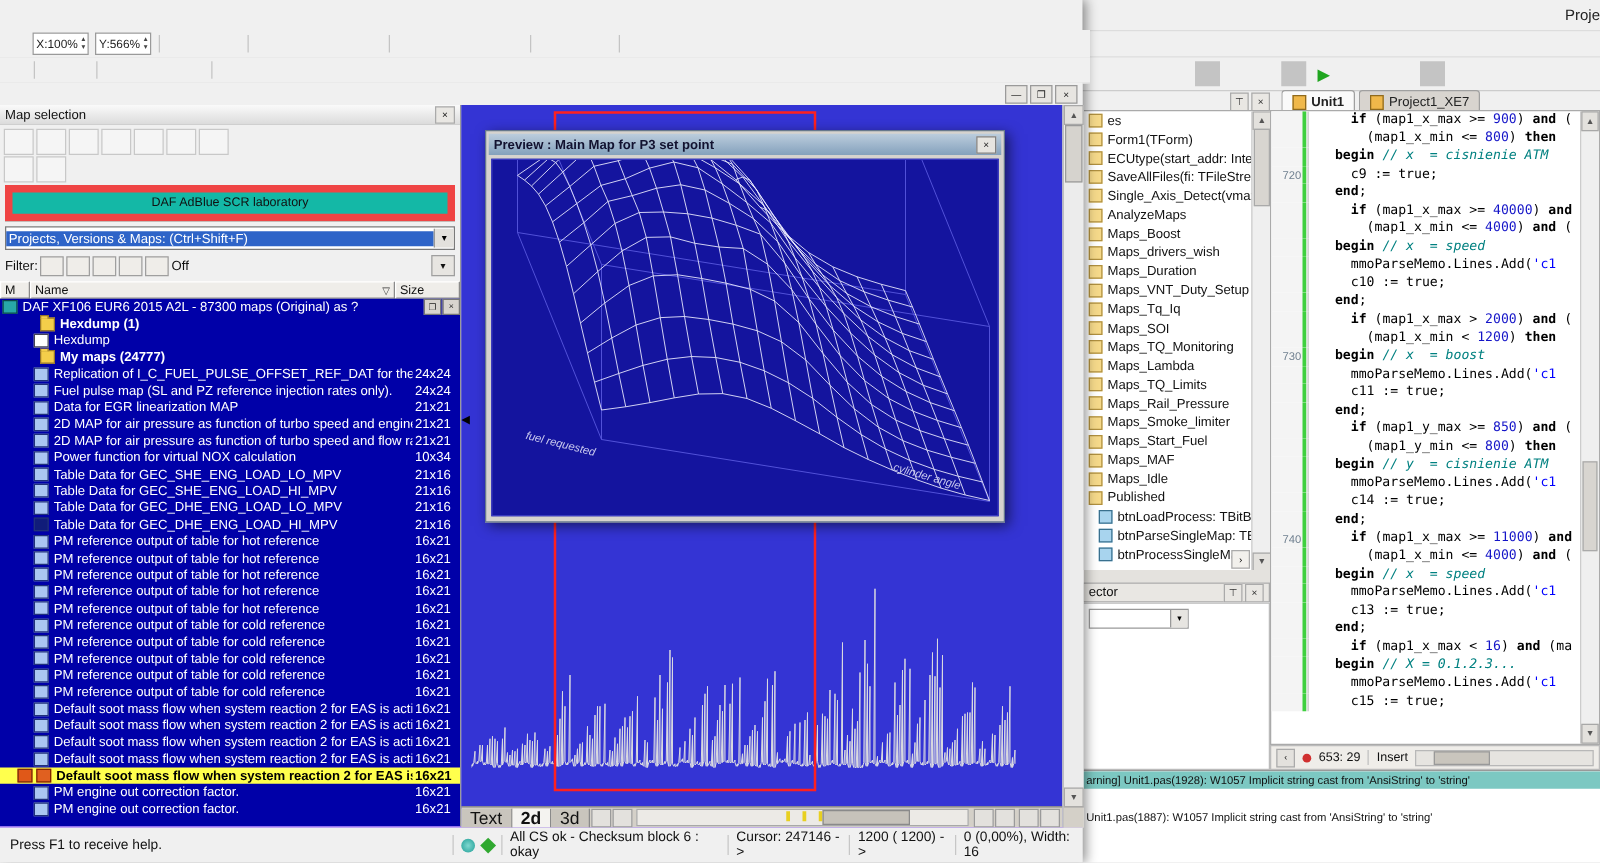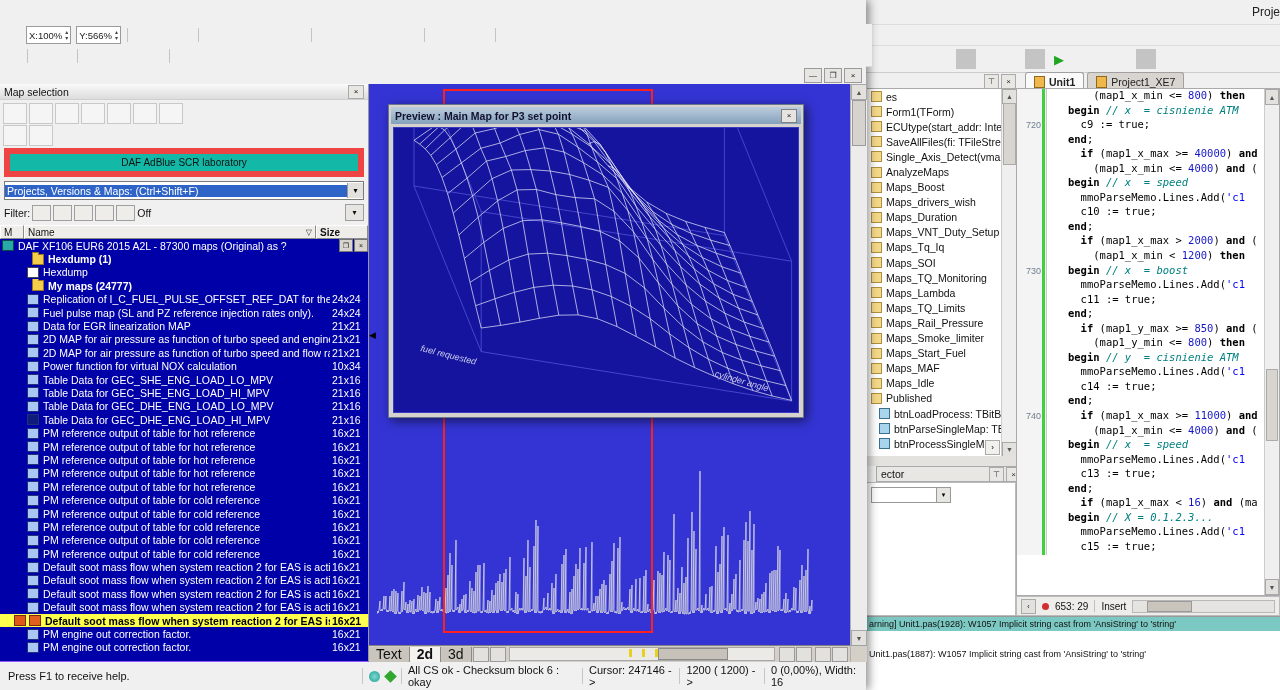--- a/index.html
+++ b/index.html
@@ -52,21 +52,21 @@
   .combo-arrow{width:15px;height:15px;background:#e3e1dd;border-left:1px solid #999;display:flex;
                align-items:center;justify-content:center;font-size:8px;flex:none;}
   .filter-row{display:flex;align-items:center;margin:4px 4px 0 4px;font-size:10.5px;gap:2px;color:#111;}
   .ficon{min-width:15px;height:14px;border:1px solid #9f9f9f;background:#efede9;font-size:8px;
          display:flex;align-items:center;justify-content:center;padding:0 1px;}
   .filter-dd{margin-left:auto;width:17px;height:15px;border:1px solid #9f9f9f;background:#e7e5e1;
              display:flex;align-items:center;justify-content:center;font-size:8px;}
   .cols{display:flex;margin-top:4px;height:14px;font-size:10px;color:#111;}
   .hcell{background:#efede9;border:1px solid;border-color:#fff #8a8a8a #8a8a8a #fff;display:flex;
          align-items:center;padding:0 3px;overflow:hidden;}
-  .hc-m{width:16px;flex:none;} .hc-name{flex:1;} .hc-size{width:44px;flex:none;font-weight:bold;}
+  .hc-m{width:16px;flex:none;} .hc-name{flex:1;} .hc-size{width:44px;flex:none;}
   .hc-sort{margin-left:auto;font-size:8px;color:#333;}
   #map-tree{flex:1;background:#0000a8;overflow:hidden;font-size:10.5px;color:#fff;}
   .mrow{height:13.4px;display:flex;align-items:center;padding-left:2px;white-space:nowrap;overflow:hidden;}
   .mrow .marker{width:13px;height:9px;flex:none;}
   .mrow.highlight{background:#ffff4d;color:#000;font-weight:bold;}
   .mrow.highlight .marker{width:10px;background:#e05818;border:1px solid #7a2c08;margin-right:3px;}
   .ric{width:10px;height:9px;flex:none;margin-right:4px;position:relative;}
   .t-map .ric{background:#aac6f2;border:1px solid #20307a;}
   .t-map.sel .ric{background:#101c7a;}
   .mrow.highlight .ric{background:#e06020;border-color:#802800;}
@@ -155,21 +155,21 @@
          white-space:nowrap;overflow:hidden;width:131px;}
   .sicon{width:9px;height:9px;background:#f5d98a;border:1px solid #b09040;margin-right:4px;flex:none;}
   .btn-item{padding-left:12px;}
   .btn-item .sicon{background:#a8d4ee;border-color:#39708e;}
   #sscroll{position:absolute;right:0;top:0;bottom:0;width:15px;background:#efefef;border-left:1px solid #ccc;}
   #sscroll .vs-btn{height:13px;}
   #sthumb{position:absolute;top:14px;left:1px;right:1px;height:60px;background:#d8d5d0;border:1px solid #aaa;}
   #overflow-btn{position:absolute;right:17px;bottom:2px;width:13px;height:13px;border:1px solid #aaa;
                 background:#f2f0ec;font-size:8px;display:flex;align-items:center;justify-content:center;}
   #gap-strip{position:absolute;left:0;top:456px;width:150px;height:10px;background:#e4e2de;}
-  #inspector-h{position:absolute;left:10px;top:466px;width:150px;height:16px;background:#e9e7e3;
+  #inspector-h{position:absolute;left:0;top:466px;width:150px;height:16px;background:#e9e7e3;
                border:1px solid #aaa;display:flex;align-items:center;font-size:10.5px;color:#111;padding:0 4px;box-sizing:border-box;}
   #inspector-h .dk-b{margin-left:2px;}
   #inspector-h .spacer{flex:1;}
   #inspector-b{position:absolute;left:0;top:482px;width:150px;height:134px;background:#fff;border:1px solid #bbb;box-sizing:border-box;}
   #insp-combo{position:absolute;left:4px;top:4px;width:78px;height:14px;border:1px solid #999;background:#fff;
               display:flex;}
   #insp-combo i{margin-left:auto;width:13px;background:#e7e5e1;border-left:1px solid #999;font-style:normal;
                 font-size:7px;display:flex;align-items:center;justify-content:center;}
   #editor{position:absolute;left:150px;top:88px;width:264px;height:508px;background:#fff;
           border:1px solid #aaa;box-sizing:border-box;overflow:hidden;}
@@ -828,20 +828,24 @@
     <span class="dk-b">×</span>
   </div>
   <div id="inspector-b">
     <span id="insp-combo">
         <i>▾</i>
       </span>
   </div>
 
   <div id="editor">
     <div>
+      <div class="cline">
+          <span class="gut"><i class="mod"></i><span></span></span>
+          <span class="ct">     <span class="kw">if</span> (map1_x_max &gt;= <span class="num">900</span>) <span class="kw">and</span> (</span>
+        </div>
         <div class="cline">
           <span class="gut"><i class="mod"></i><span></span></span>
           <span class="ct">       (map1_x_min &lt;= <span class="num">800</span>) <span class="kw">then</span></span>
         </div>
         <div class="cline">
           <span class="gut"><i class="mod"></i><span></span></span>
           <span class="ct">   <span class="kw">begin</span> <span class="cmt">// x  = cisnienie ATM</span></span>
         </div>
         <div class="cline">
           <span class="gut"><i class="mod"></i><span>720</span></span>

